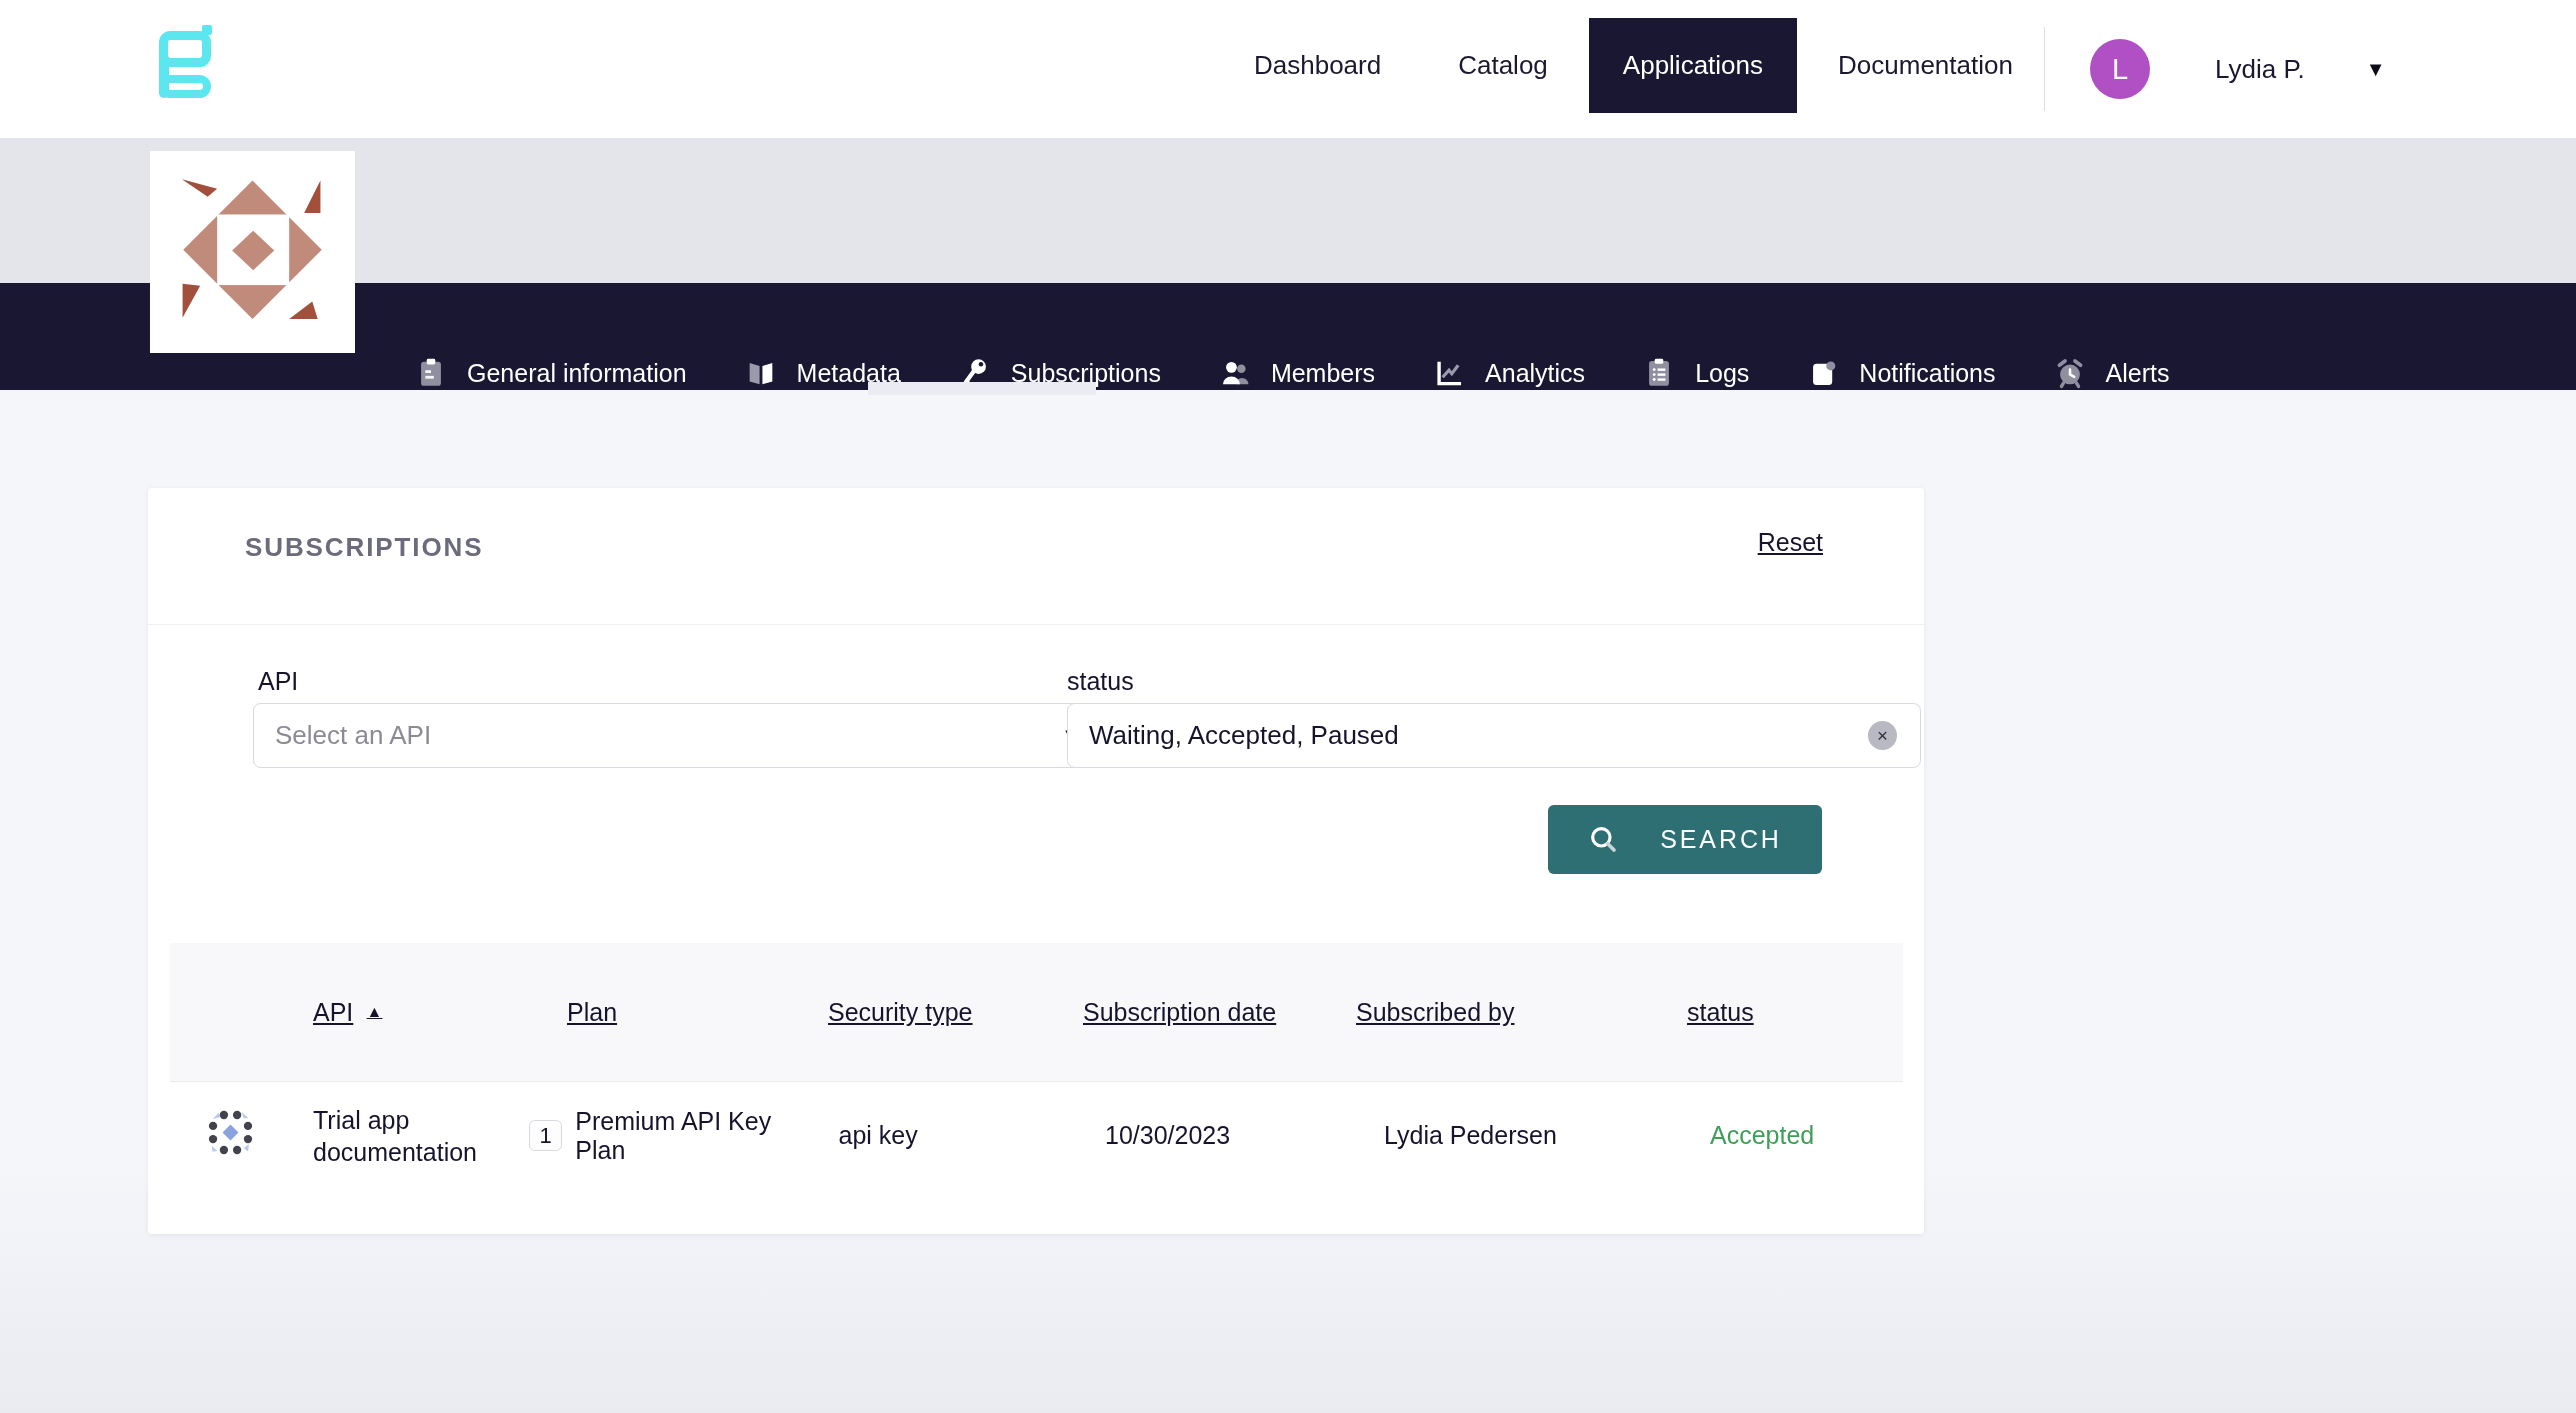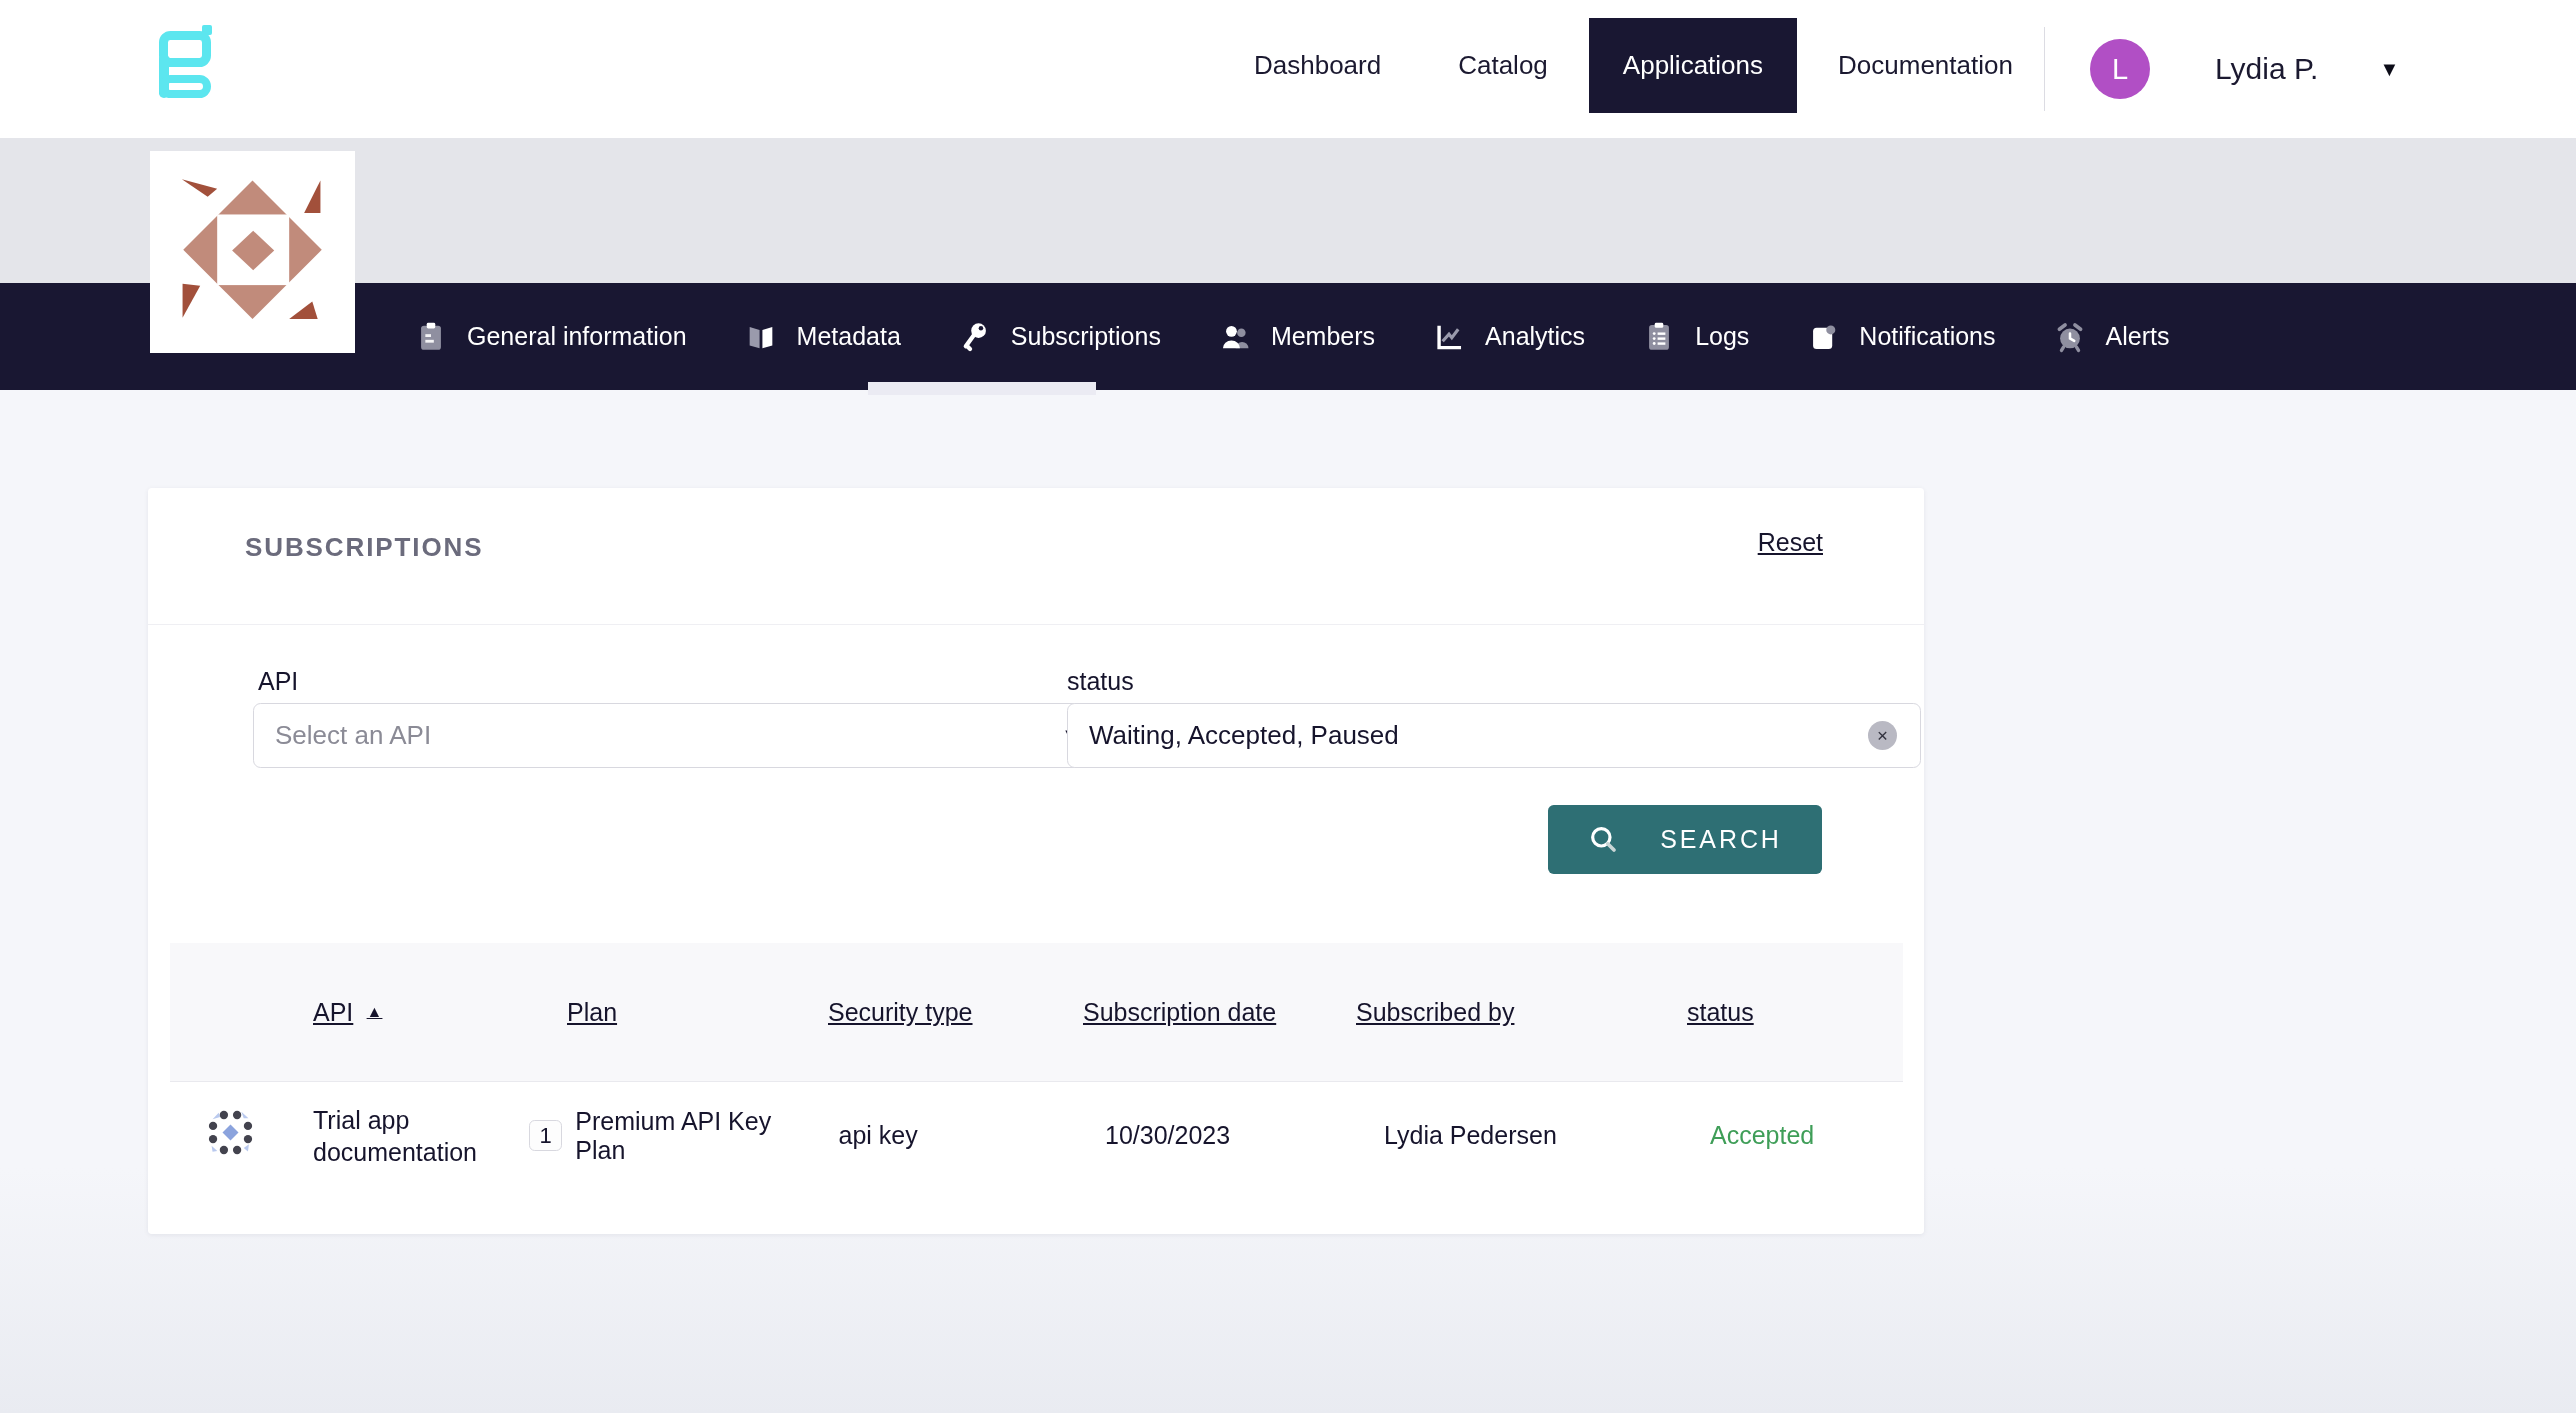--- a/index.html
+++ b/index.html
@@ -22,36 +22,36 @@
   .nav-links { position:absolute; left:1254px; top:0; height:130px; display:flex; align-items:center;text-align:center; }
   .nav-link { font-size:26px; color:#1b1930; cursor:pointer; white-space:nowrap; }
   .nav-link.dash { margin-right:77px; }
   .nav-link.cat  { margin-right:41px; }
   .nav-link.doc  { }
   .nav-active-box { height:95px; background:var(--dark-navy,#191732); color:#ffffff; display:flex; align-items:center; padding:0 34px; margin-right:41px; }
   .nav-active-box .nav-link { color:#ffffff; }
   .nav-divider { position:absolute; left:2044px; top:27px; width:1px; height:84px; background:#dcdce3; }
   .user-box { position:absolute; left:2090px; top:0; height:138px; display:flex; align-items:center; }
   .avatar { width:60px; height:60px; border-radius:50%; background:var(--avatar-purple,#b14fc5); color:#fff; font-size:29px; display:flex; align-items:center; justify-content:center; }
-  .user-name { margin-left:65px; font-size:30px; }
+  .user-name { margin-left:65px; font-size:26px; }
   .user-caret { margin-left:61px; font-size:20px; color:#0c0c18; }
 
   
   .app-header { position:absolute; left:0; top:138px; width:2576px; height:145px; background:var(--header-gray,#e4e5ea); z-index:6; }
   .app-tile { position:absolute; left:150px; top:13.3px; width:205px; height:202px; background:#ffffff; z-index:8; display:flex; align-items:center; justify-content:center; }
   .title-block { position:absolute; left:405px; top:0; }
   .layout-icon { position:relative; width:44px; height:35px; margin-top:36px; }
   .layout-icon .r1 { position:absolute; left:0; top:0; width:44px; height:11.4px; background:#70707f; }
   .layout-icon .r2 { position:absolute; left:0; top:16px; width:12.4px; height:19px; background:#a6a6b1; }
   .layout-icon .r3 { position:absolute; left:16px; top:16px; width:28px; height:19px; background:#70707f; }
   .app-title { margin-top:5.7px; font-size:39px; font-weight:600; color:#16142c; letter-spacing:0.3px; }
 
   
   .tabbar { position:absolute; left:0; top:283px; width:2576px; height:107px; background:var(--dark-navy,#191732); z-index:5; }
-  .tabs { position:absolute; left:414px; top:0; height:107px; display:flex; align-items:center; gap:57px; }
+  .tabs { position:absolute; left:414px; top:0; height:107px; display:flex; align-items:flex-end; gap:57px; }
   .tab { display:flex; align-items:center; gap:19px; cursor:pointer; }
   .tab-label { color:#ffffff; font-size:25px; white-space:nowrap; }
   .tab-ink { position:absolute; left:868px; bottom:-4.8px; width:228px; height:13.3px; background:#ebebf3; z-index:7; }
 
   
   .content { position:absolute; left:0; top:390px; width:2576px; height:1024px;
              background:linear-gradient(180deg,#f5f6fa 0%,#f5f6fa 76%,#e9ebf1 100%); }
   .card { position:absolute; left:148px; top:98px; width:1776px; height:746px; background:#ffffff;
           border-radius:3.8px; box-shadow:0 1px 5.7px rgba(25,25,55,0.07); }
   .panel-heading { position:absolute; left:97px; top:44px; font-size:26px; font-weight:700; letter-spacing:1.9px; color:#6b6b7c; }

